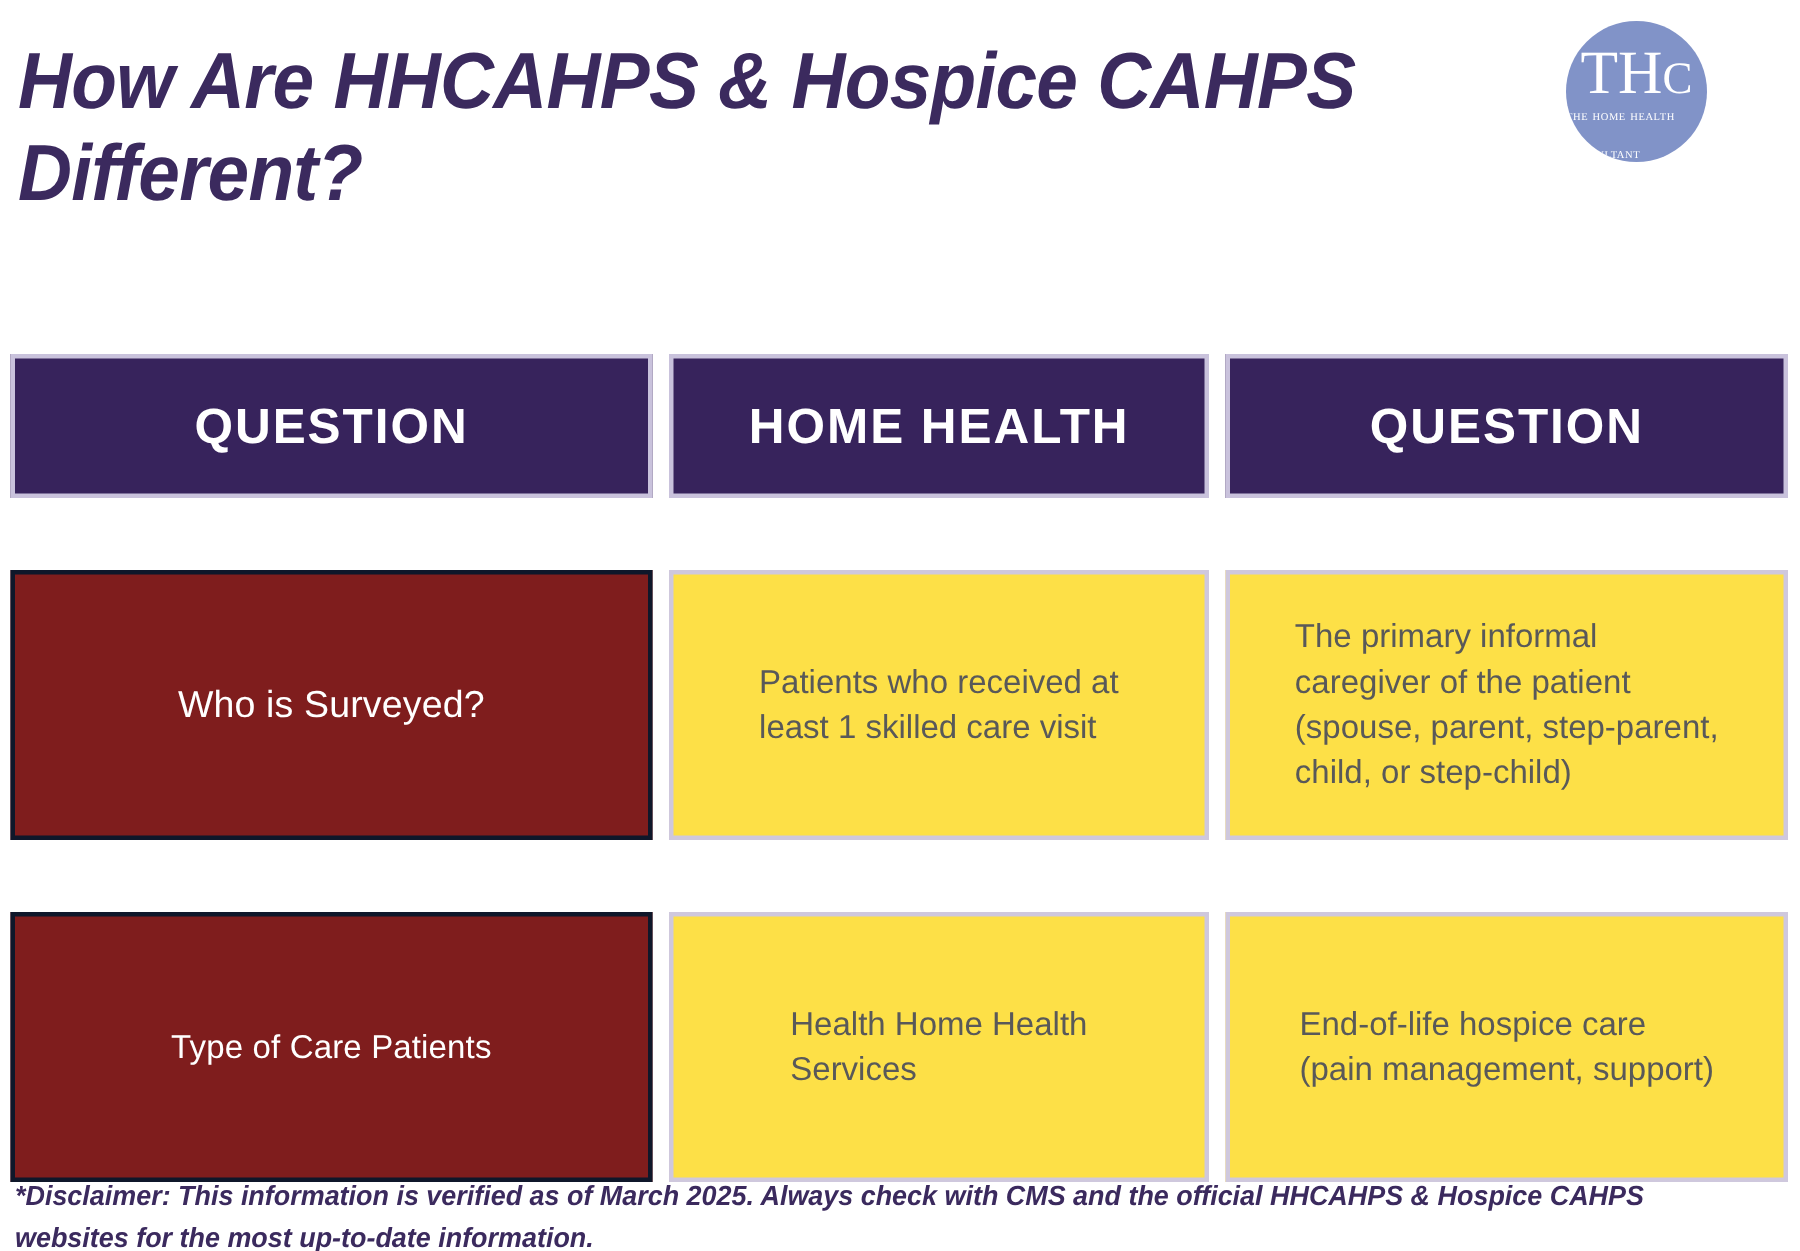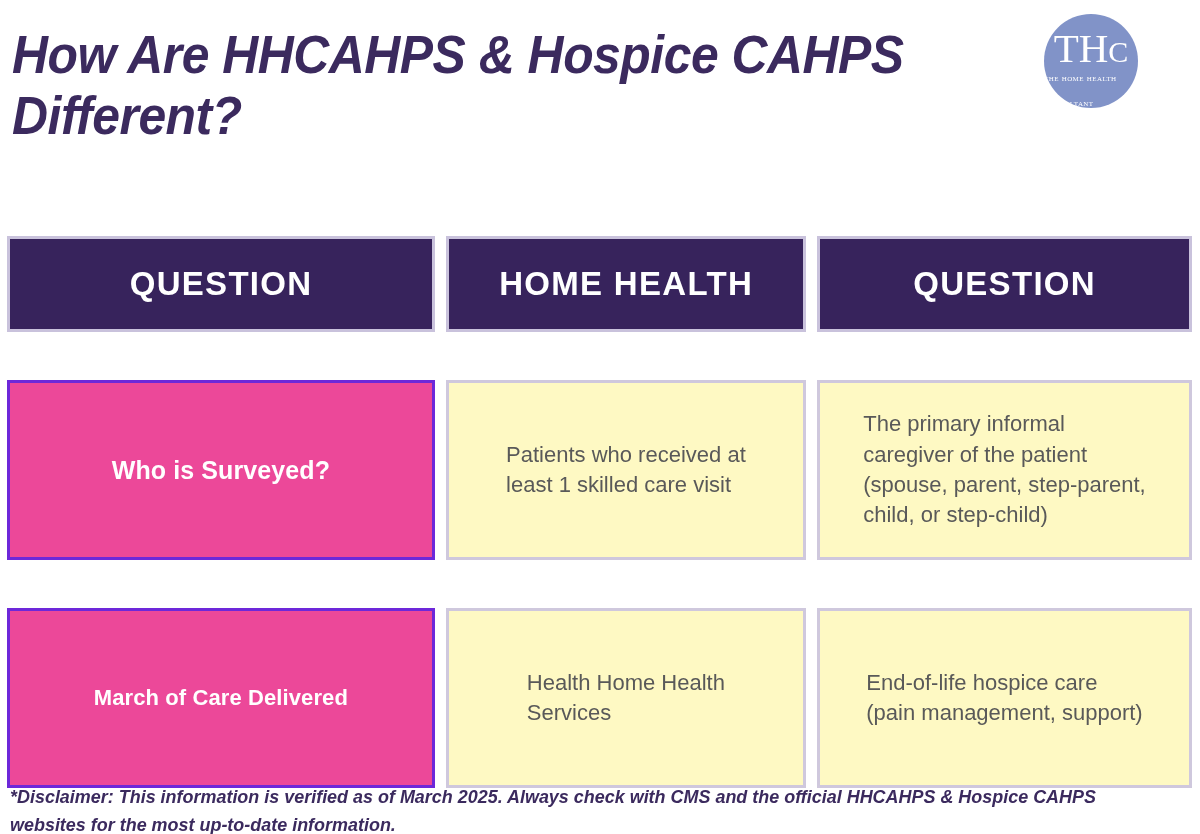--- a/index.html
+++ b/index.html
@@ -112,30 +112,30 @@
   .header-cell {
     background: #37235c;
     border: 3px solid #c9c2dc;
     color: #ffffff;
     font-size: 33px;
     font-weight: bold;
     letter-spacing: 1.3px;
   }
 
   .label-cell {
-    background: #ec4899;
-    border: 3px solid #6d28d9;
-    color: #ffffff;
-    font-weight: bold;
+    background: #7f1d1d;
+    border: 3px solid #0f172a;
+    color: #ffffff;
+    font-weight: normal;
   }
   .label-cell .label-text { font-size: 25px; letter-spacing: 0.1px; }
   .label-cell.compact .label-text { font-size: 22px; }
 
   .value-cell {
-    background: #fef9c3;
+    background: #fde047;
     border: 3px solid #cfc8dd;
     color: #595959;
     font-size: 22px;
     line-height: 1.38;
     padding: 6px 14px;
     white-space: pre-line;
   }
 
   .row-gap { height: 11px; width: 100%; }
 
@@ -194,21 +194,21 @@
     <div class="cell value-cell col-value-wide">The primary informal
 caregiver of the patient
 (spouse, parent, step-parent,
 child, or step-child)</div>
   </div>
 
   <div class="row-gap"></div>
 
   <div class="table-row data-row">
     <div class="cell label-cell compact col-question">
-      <span class="label-text">March of Care Delivered</span>
+      <span class="label-text">Type of Care Patients</span>
     </div>
     <div class="col-gap"></div>
     <div class="cell value-cell col-value">Health Home Health
 Services</div>
     <div class="col-gap"></div>
     <div class="cell value-cell col-value-wide">End-of-life hospice care
 (pain management, support)</div>
   </div>
 
 </div>

